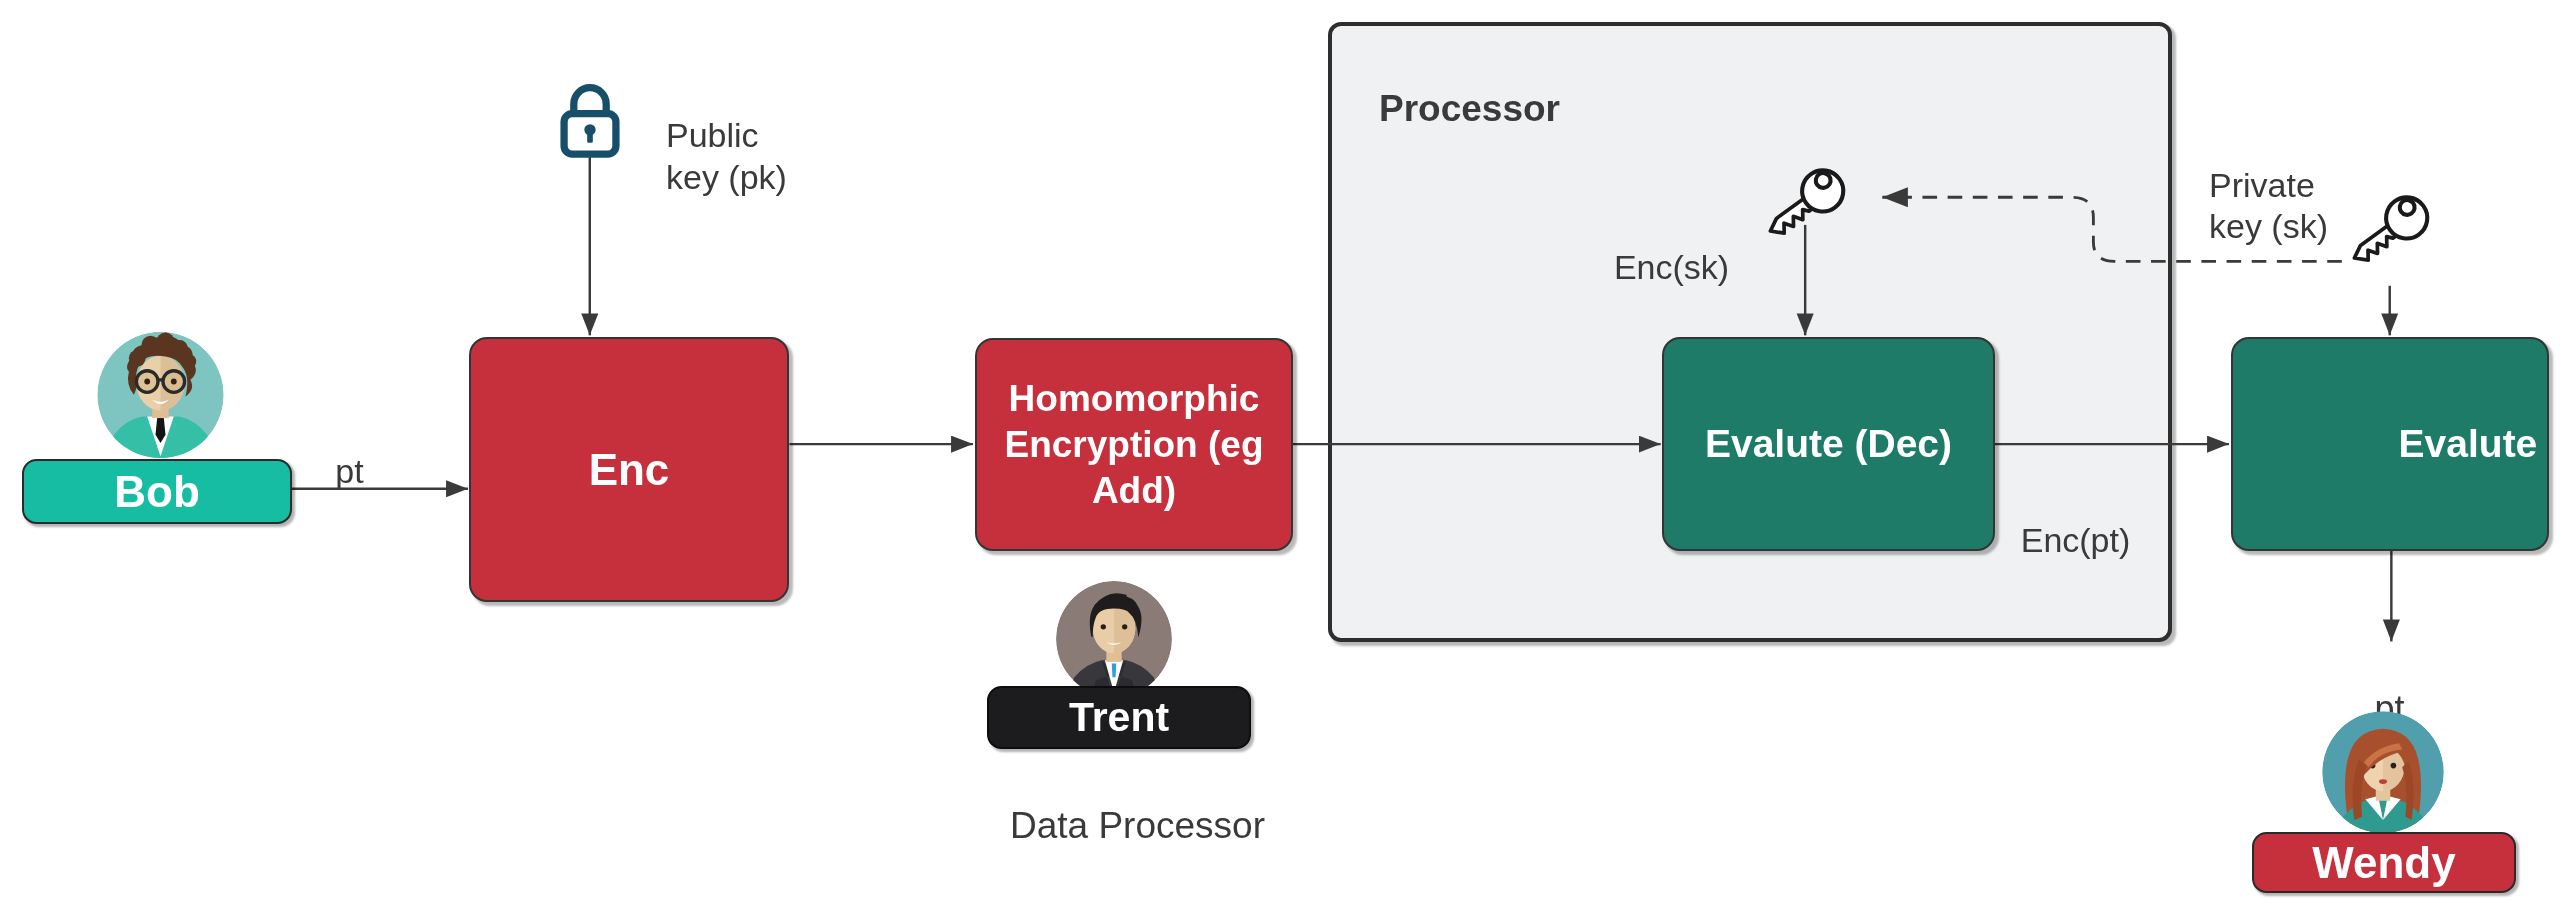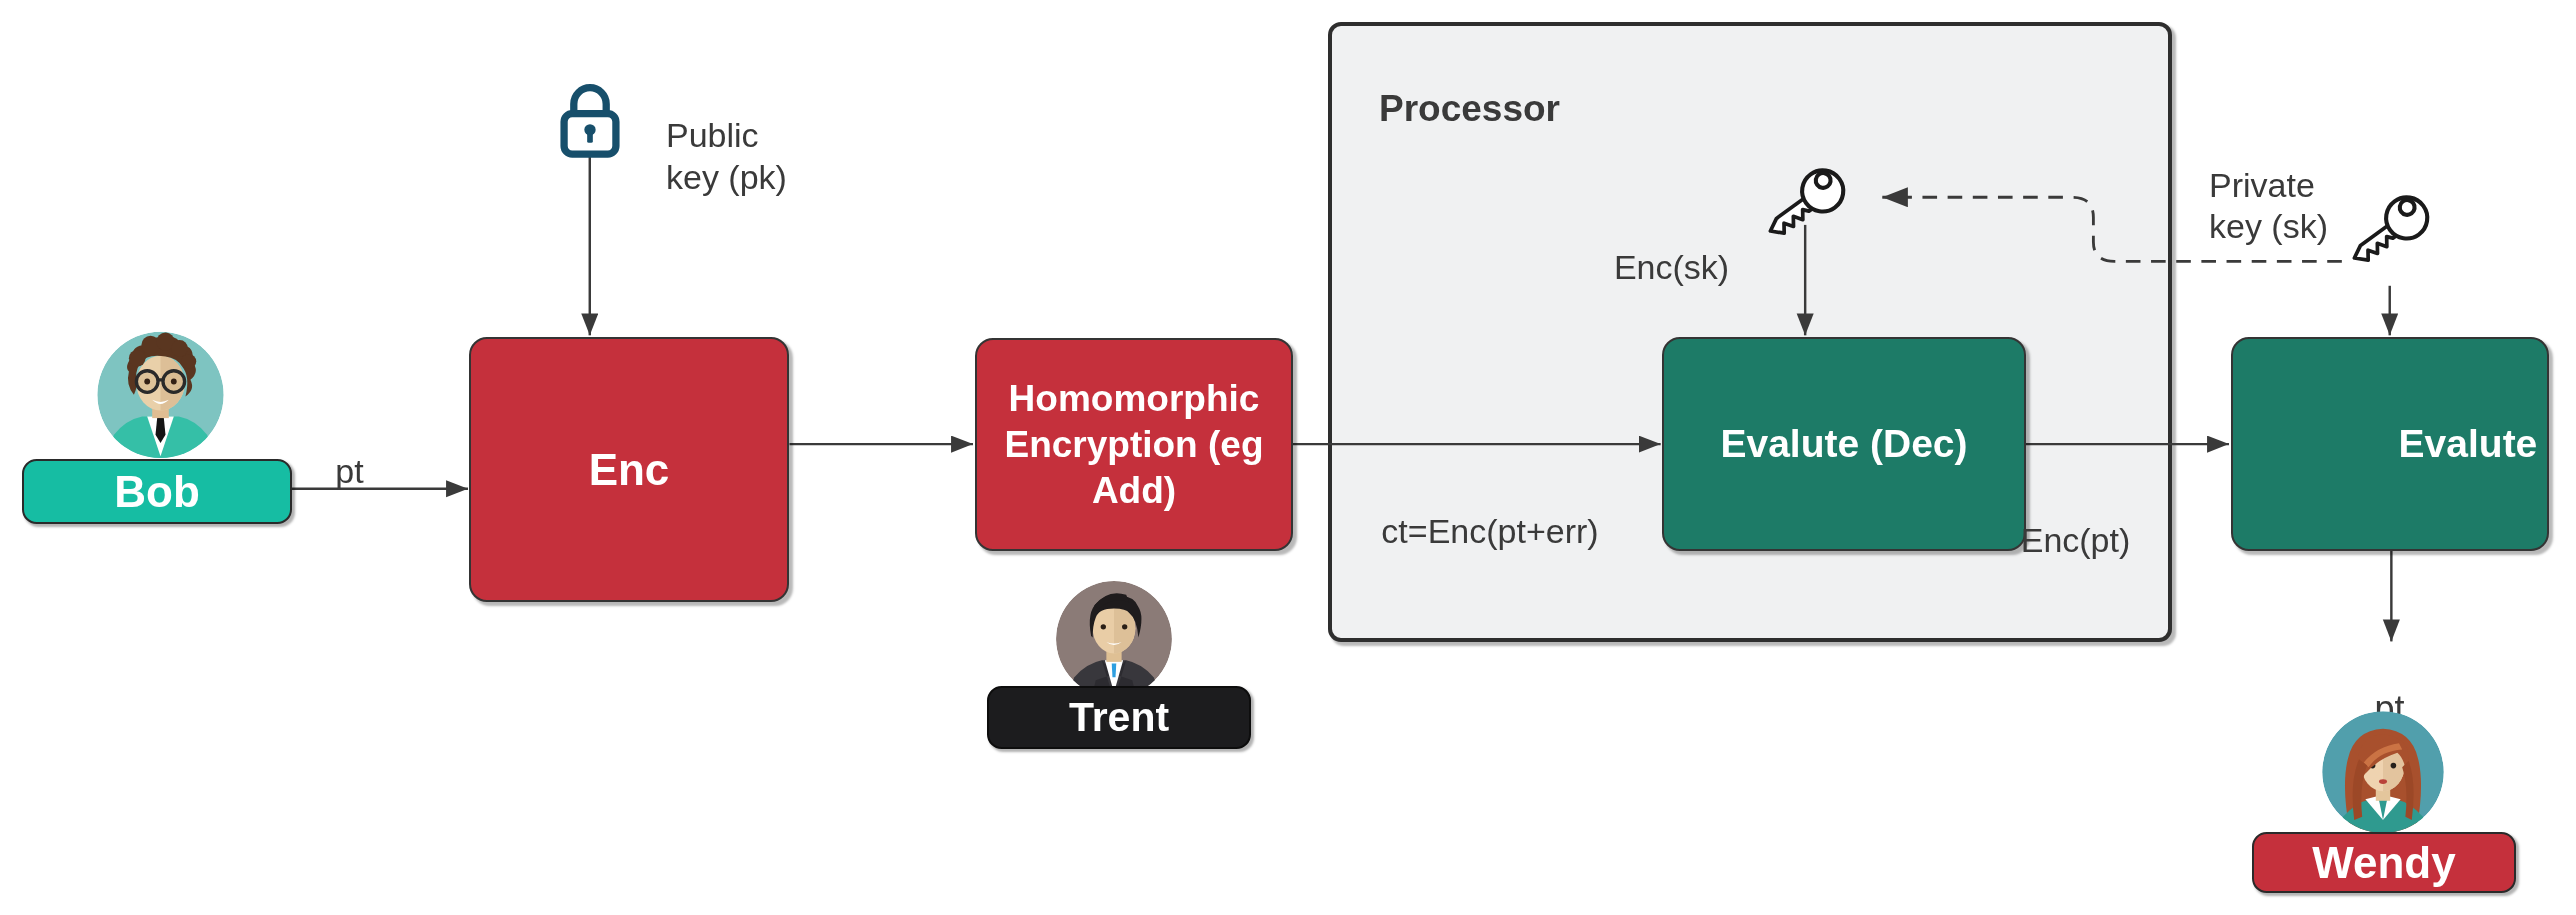--- a/index.html
+++ b/index.html
@@ -25,21 +25,21 @@
   .node{
     position:absolute;display:flex;align-items:center;justify-content:center;
     text-align:center;color:var(--white);font-weight:bold;
     border:2.4px solid #343434;border-radius:18px;
     box-shadow:3.2px 3.2px 2.4px rgba(0,0,0,.28);padding:0 9.7px;
   }
   .node.red{background:var(--red);}
   .node.green{background:var(--green);}
   #node-enc{left:469px;top:337px;width:320px;height:265px;font-size:44px;}
   #node-homomorphic{left:975px;top:338px;width:318px;height:213px;font-size:37px;line-height:46px;}
-  #node-evaluate-dec{left:1662px;top:337px;width:364px;height:214px;font-size:39px;}
+  #node-evaluate-dec{left:1662px;top:337px;width:333px;height:214px;font-size:39px;}
   #node-evaluate{left:2231px;top:337px;width:318px;height:214px;font-size:39px;justify-content:flex-end;}
 
   .badge{
     position:absolute;display:flex;align-items:center;justify-content:center;
     color:var(--white);font-weight:bold;border:2.4px solid #2a2a2a;border-radius:14.6px;
     box-shadow:2.4px 2.4px 2.4px rgba(0,0,0,.3);
   }
   #badge-bob{left:22px;top:459px;width:270px;height:65px;font-size:44px;background:var(--teal);}
   #badge-trent{left:987px;top:686px;width:264px;height:63px;font-size:41px;background:var(--black-badge);border-color:#0d0d0d;}
   #badge-wendy{left:2252px;top:832px;width:264px;height:61px;font-size:44px;background:var(--red);}
@@ -164,22 +164,22 @@
         <circle cx="94" cy="64" r="3.5" fill="#2a1f17"></circle>
         <path d="M70,84 Q80,92 90,84 Q80,88 70,84 Z" fill="#ffffff"></path>
         <path d="M50,76 Q44,44 58,32 Q70,20 86,24 Q106,22 112,38 Q120,50 112,78 Q110,54 100,46 Q96,40 80,40 Q60,40 56,52 Q52,62 52,78 Z" fill="#1f1c1d"></path>
         <path d="M54,36 Q72,14 96,22 L100,32 Q80,24 60,40 Z" fill="#1f1c1d"></path>
       </g>
     </svg>
   </div>
   <div class="badge" id="badge-trent">
     <span>Trent</span>
   </div>
-
-  <div class="lbl" id="lbl-ct">ct=Enc(pt+err)</div>
+  <div class="lbl" id="lbl-data-processor">Data Processor</div>
+
 
   <div class="lbl" id="lbl-enc-sk">Enc(sk)</div>
   <div class="icon-wrap" style="left:1752px;top:153px;">
     <svg width="107" height="107" viewBox="0 0 130 130">
       <g transform="rotate(-36 65 65)">
         <path d="M80,56 L28,56 L13,64 L25,76 L32,66 L39,76 L46,66 L53,76 L60,66 L65,72 L80,72 Z" fill="#ffffff" stroke="#1a1a1a" stroke-width="4.5" stroke-linejoin="round"></path>
         <circle cx="93" cy="62" r="25" fill="#ffffff" stroke="#1a1a1a" stroke-width="5"></circle>
         <circle cx="101" cy="52" r="9" fill="#ffffff" stroke="#1a1a1a" stroke-width="5"></circle>
       </g>
     </svg>

